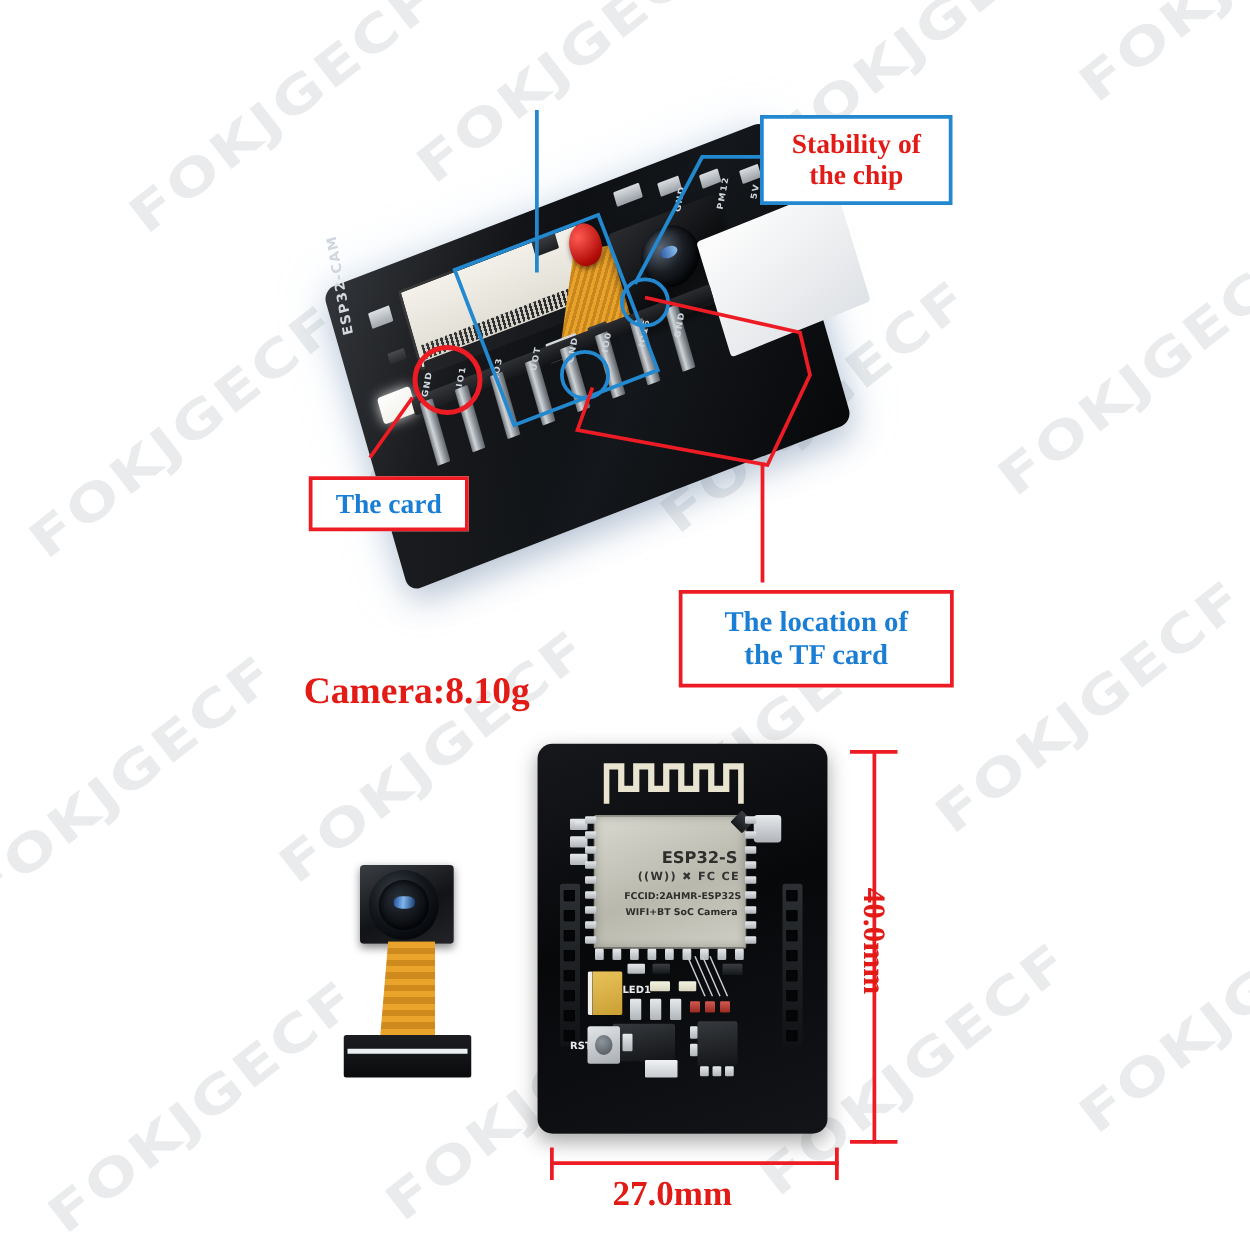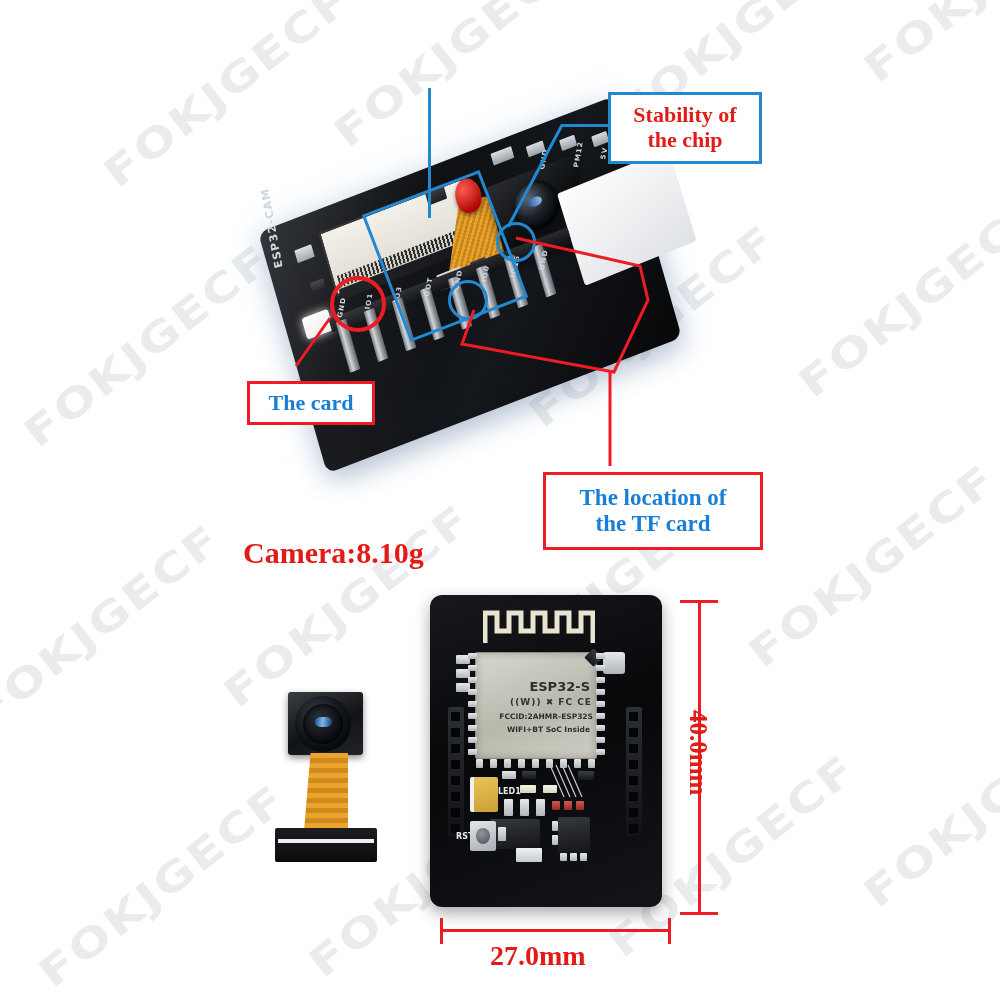--- a/index.html
+++ b/index.html
@@ -368,21 +368,21 @@
 
       <div id="shield">
         <div class="chip-name">ESP32-S</div>
         <div class="logos">
           <span>((W))</span>
           <span>✖</span>
           <span>FC</span>
           <span>CE</span>
         </div>
         <div class="fcc">FCCID:2AHMR-ESP32S</div>
-        <div class="soc">WIFI+BT SoC Inside</div>
+        <div class="soc">WIFI+BT SoC Camera</div>
       </div>
 
       <div class="gpad" style="left:173px;top:57px;width:22px;height:22px;border-radius:3px;"></div>
       <div class="gpad" style="left:157px;top:56px;width:13px;height:13px;transform:rotate(45deg);background:linear-gradient(180deg,#3a3d42,#15181b);"></div>
 
       <div class="gpad" style="left:26px;top:60px;width:14px;height:9px;"></div>
       <div class="gpad" style="left:26px;top:74px;width:14px;height:9px;"></div>
       <div class="gpad" style="left:26px;top:88px;width:14px;height:9px;"></div>
       <div class="gpad" style="left:30px;top:62px;width:9px;height:7px;"></div>
 

